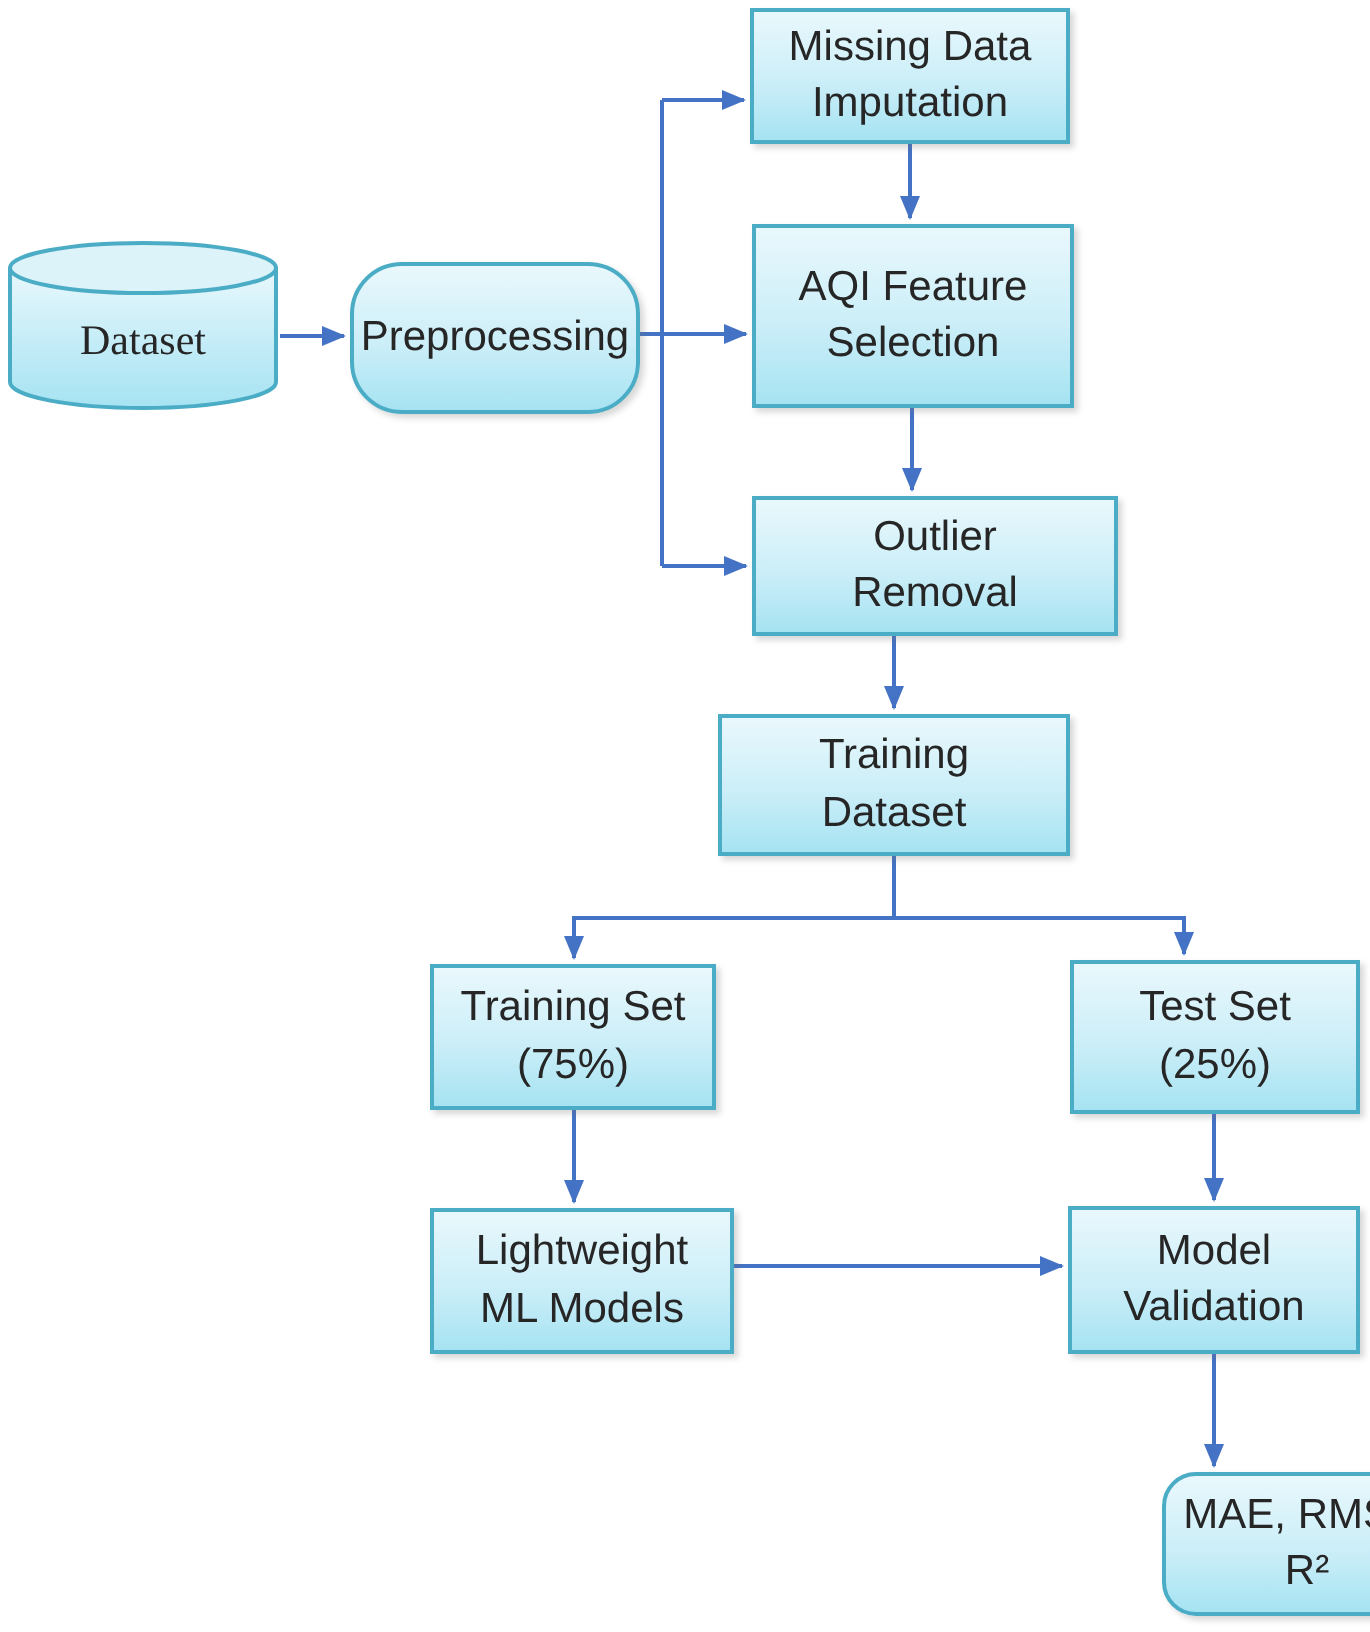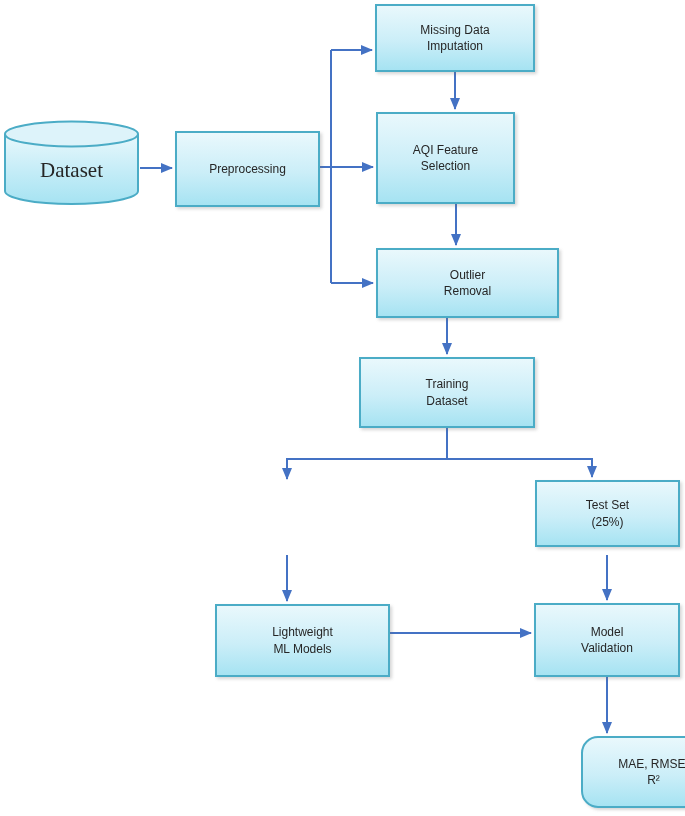--- a/index.html
+++ b/index.html
@@ -18,38 +18,38 @@
     stroke:var(--arrow-color,#4472C4);
     stroke-width:2;
     fill:none;
   }
   .arrow-head{ fill:var(--arrow-color,#4472C4); }
   .node{
     position:absolute;
     display:flex;align-items:center;justify-content:center;
     text-align:center;
     white-space:pre-line;
-    font-size:12px;line-height:1.35;
+    font-size:21px;line-height:1.35;
     color:var(--text-color,#262626);
     background:linear-gradient(to bottom,
       var(--box-fill-top,#E9F8FC) 0%,
       var(--box-fill-mid,#CBEEF8) 55%,
       var(--box-fill-bottom,#A6E3F2) 100%);
     border:2px solid var(--box-border,#4BACC6);
     box-shadow:2px 2px 3px rgba(110,110,110,0.28);
     box-sizing:border-box;
   }
-  .node-preprocessing{left:175px;top:131px;width:145px;height:76px;}
+  .node-preprocessing{left:175px;top:131px;width:145px;height:76px;border-radius:26px;}
   .node-missing-data{left:375px;top:4px;width:160px;height:68px;}
-  .node-aqi-feature{left:376px;top:112px;width:139px;height:92px;}
+  .node-aqi-feature{left:376px;top:112px;width:161px;height:92px;}
   .node-outlier{left:376px;top:248px;width:183px;height:70px;}
   .node-completed{left:359px;top:357px;width:176px;height:71px;}
   .node-training{left:215px;top:482px;width:143px;height:73px;}
-  .node-test{left:535px;top:480px;width:145px;height:67px;text-align:center;}
-  .node-lightweight{left:215px;top:604px;width:175px;height:73px;}
+  .node-test{left:535px;top:480px;width:145px;height:77px;text-align:center;}
+  .node-lightweight{left:215px;top:604px;width:152px;height:73px;}
   .node-validation{left:534px;top:603px;width:146px;height:74px;}
   .node-metrics{left:537px;top:736px;width:145px;height:72px;border-radius:17px;margin-left:44px;}
   .cylinder{
     position:absolute;left:3px;top:120px;width:137px;height:85px;
     background:transparent;
   }
   .cylinder .cyl-label{
     position:absolute;left:0;right:0;top:38px;
     text-align:center;
     font-family:"Liberation Serif", serif;
@@ -117,20 +117,22 @@
 
   <div class="node node-preprocessing">Preprocessing</div>
   <div class="node node-missing-data">Missing Data
 Imputation</div>
   <div class="node node-aqi-feature">AQI Feature
 Selection</div>
   <div class="node node-outlier">Outlier
 Removal</div>
   <div class="node node-completed">Training
 Dataset</div>
+  <div class="node node-training">Training Set
+(75%)</div>
   <div class="node node-test">Test Set
 (25%)</div>
   <div class="node node-lightweight">Lightweight
 ML Models</div>
   <div class="node node-validation">Model
 Validation</div>
   <div class="node node-metrics">MAE, RMSE,
 R²</div>
 
 </div>

